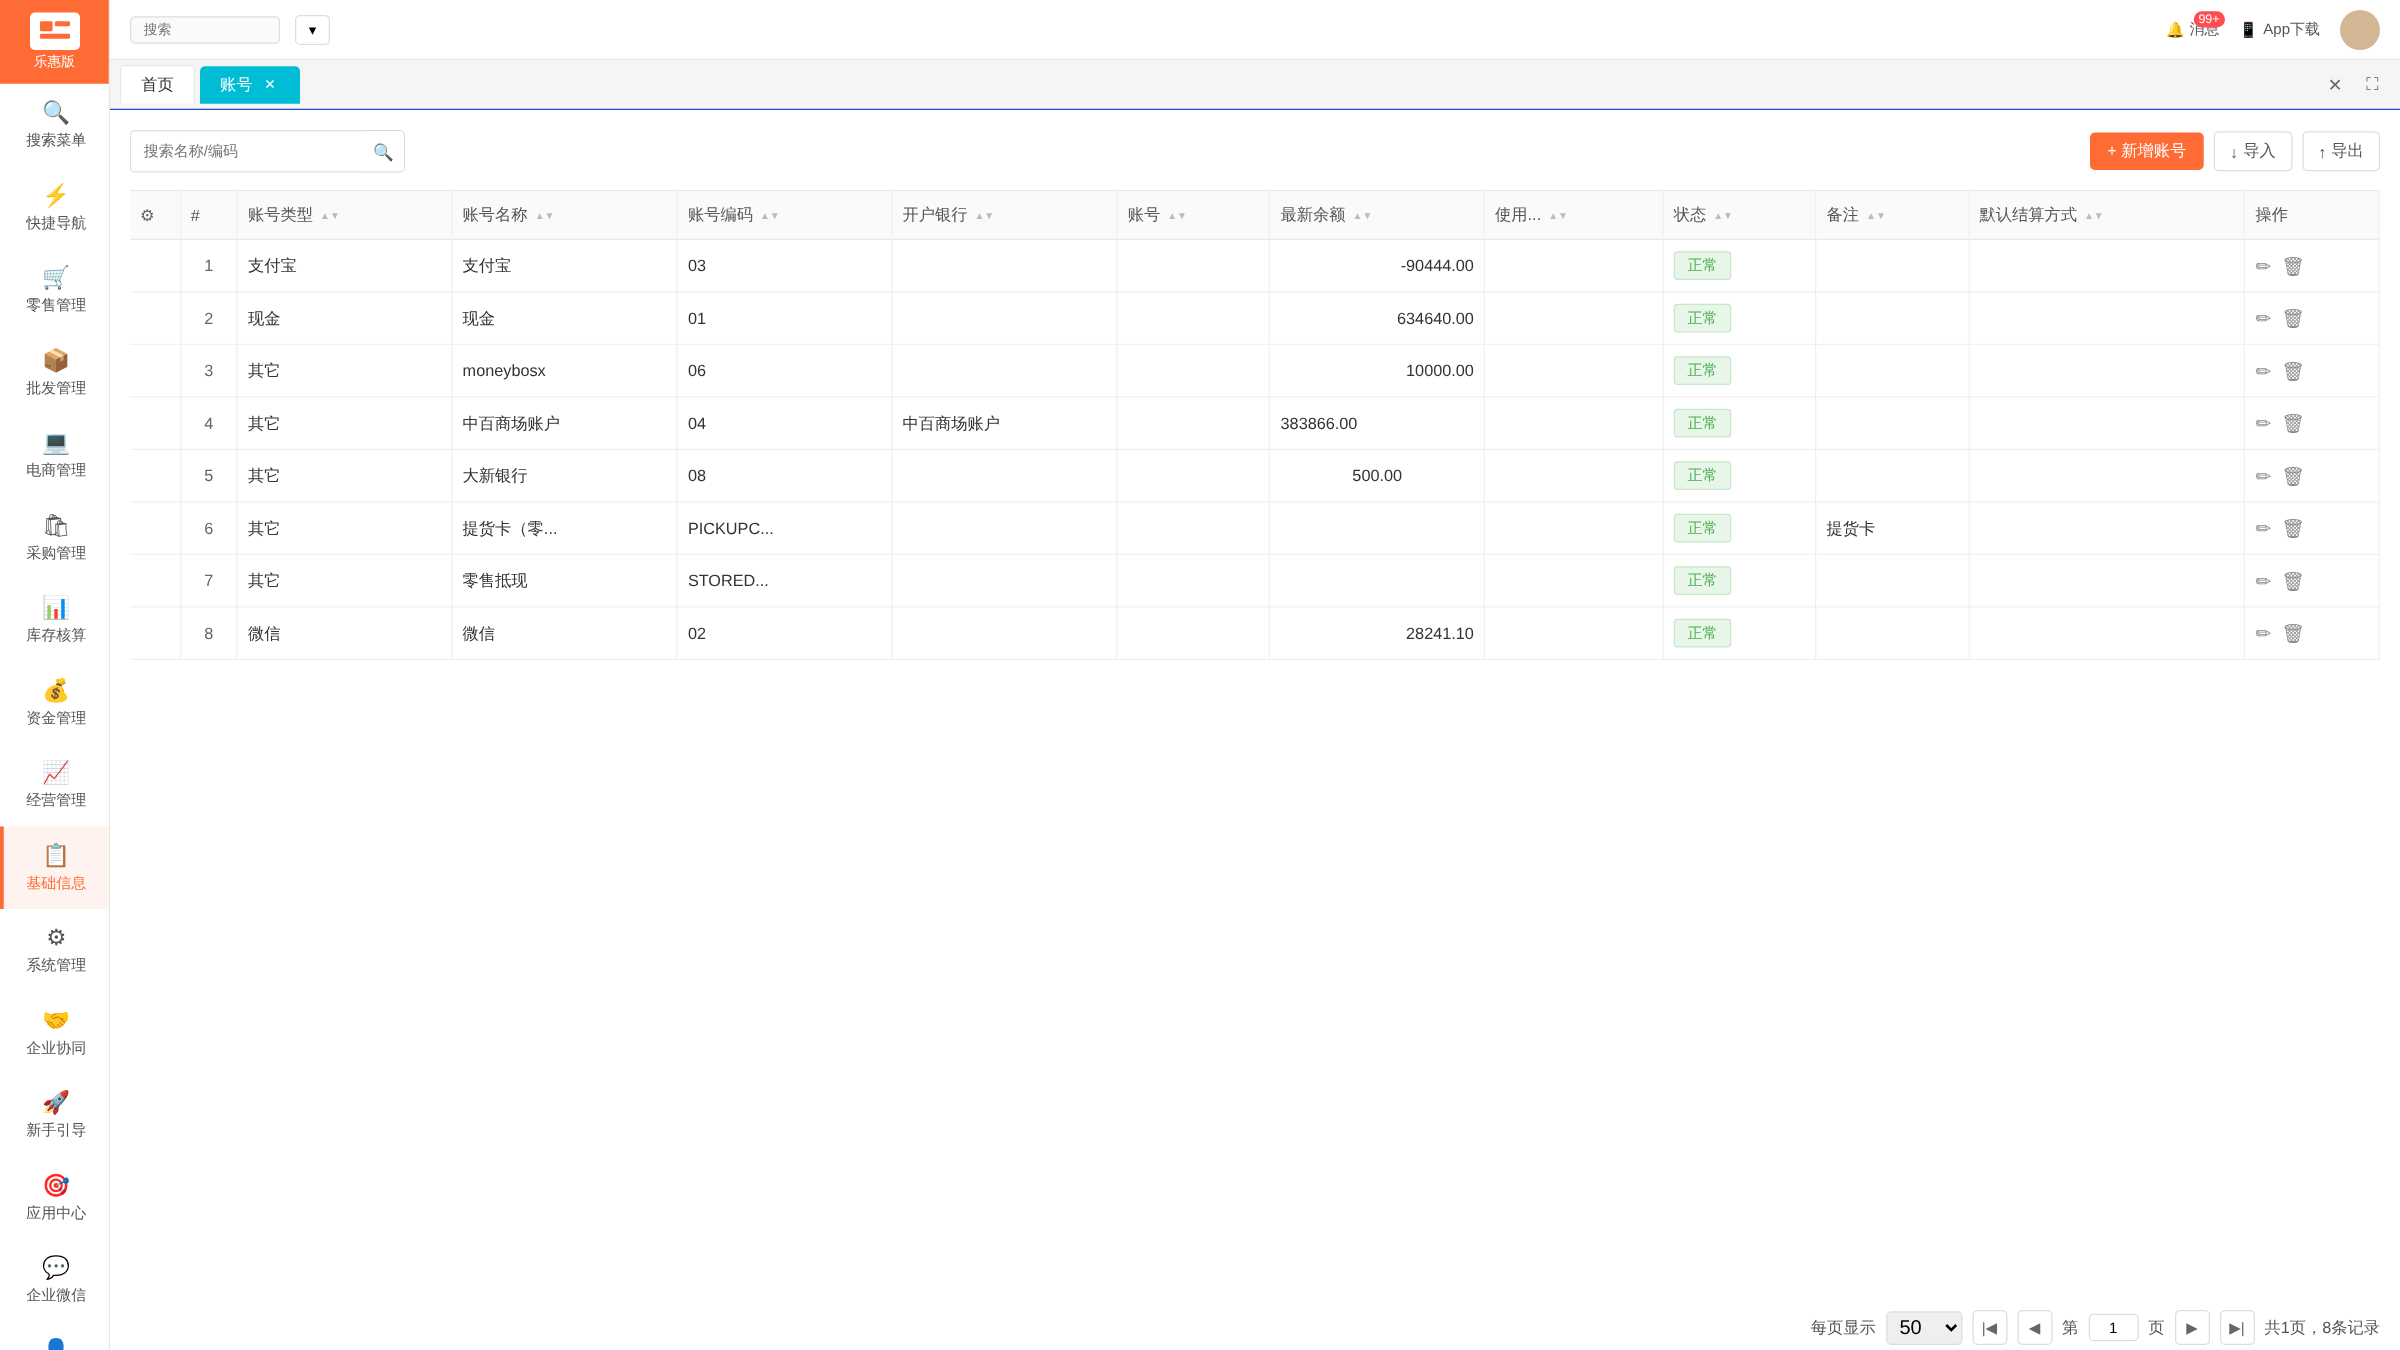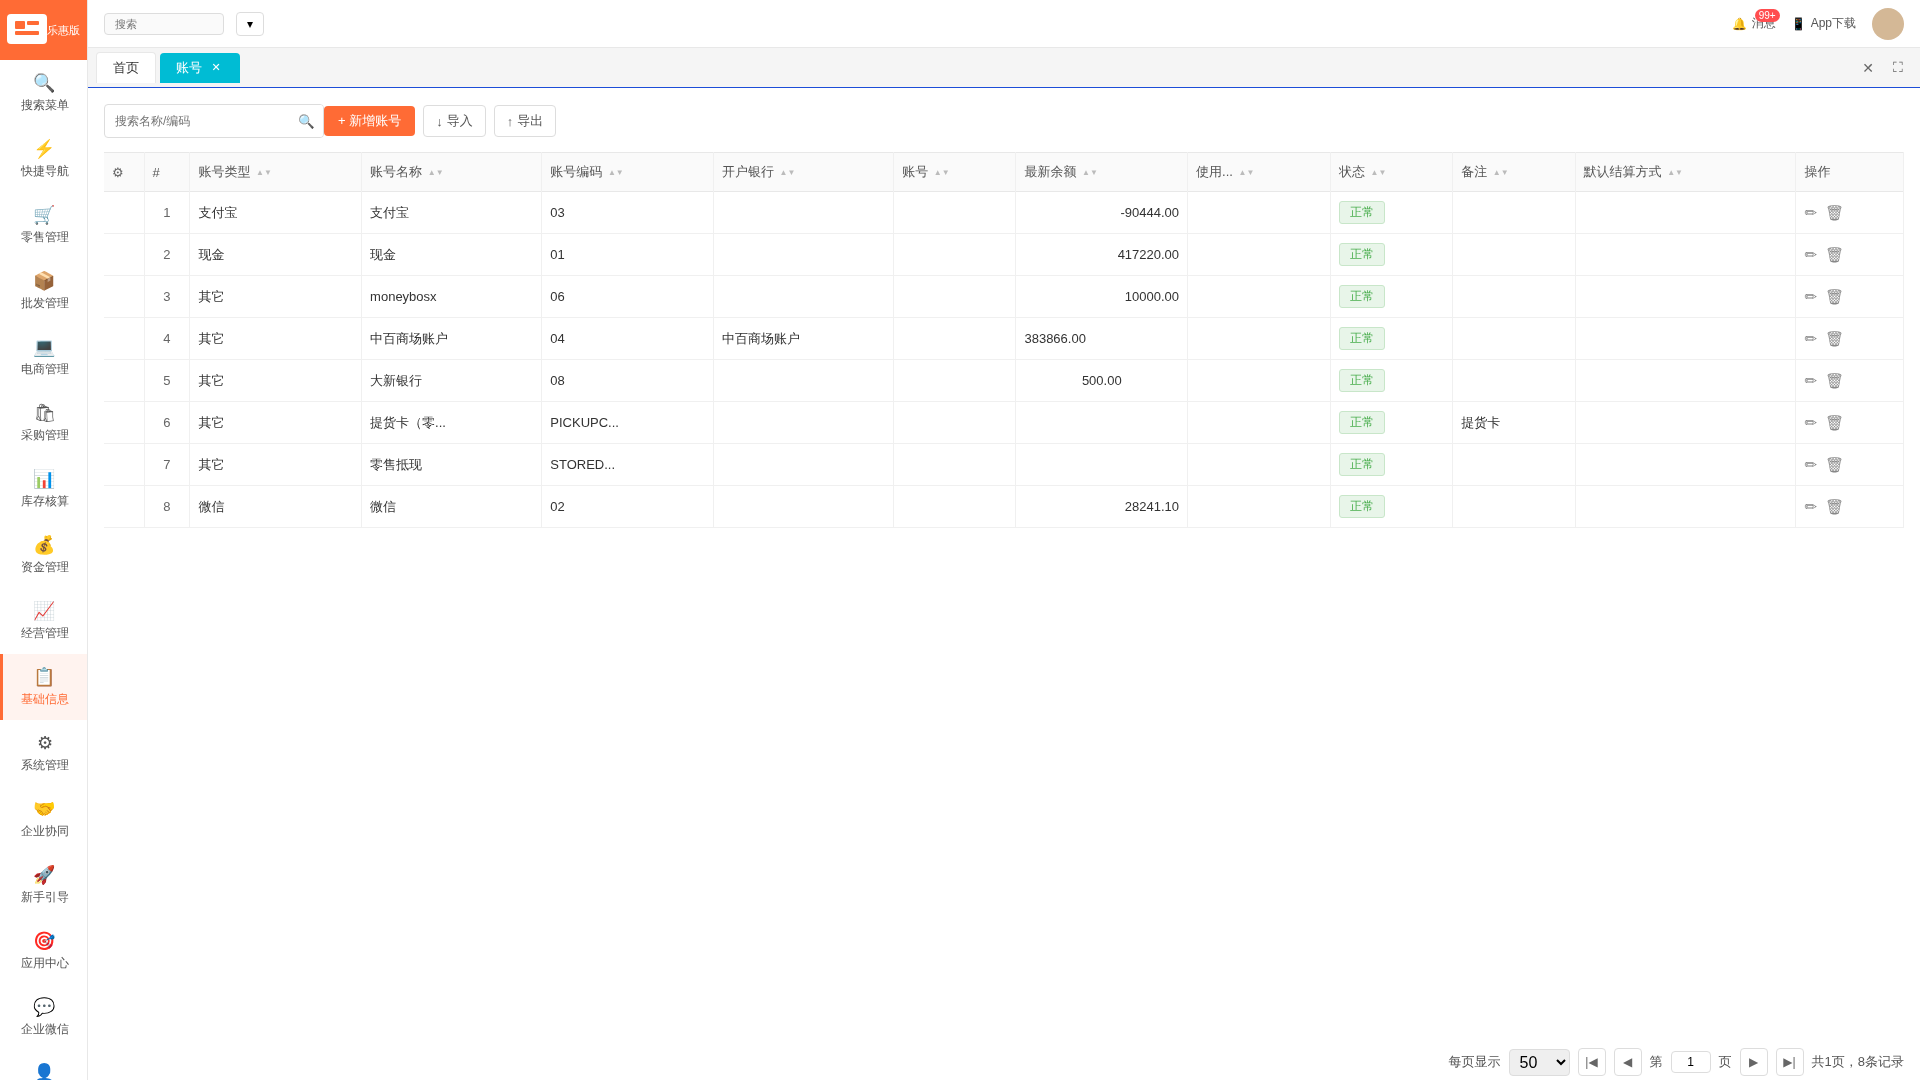--- a/index.html
+++ b/index.html
@@ -13,21 +13,21 @@
       flex-direction: column;
       align-items: center;
       border-right: 1px solid #e8e8e8;
       flex-shrink: 0;
     }
     .sidebar-logo {
       width: 100%;
       background: #ff6b35;
       padding: 10px 0;
       display: flex;
-      flex-direction: row;
+      flex-direction: column;
       align-items: center;
       justify-content: center;
       min-height: 60px;
     }
     .sidebar-logo-icon {
       width: 40px;
       height: 30px;
       background: #fff;
       border-radius: 4px;
       display: flex;
@@ -193,21 +193,21 @@
       overflow: auto;
       background: #fff;
       padding: 16px;
       position: relative;
     }
 
     
     .toolbar {
       display: flex;
       align-items: center;
-      justify-content: flex-start;
+      justify-content: space-between;
       margin-bottom: 14px;
     }
     .search-input-wrap {
       display: flex;
       align-items: center;
       border: 1px solid #ddd;
       border-radius: 4px;
       overflow: hidden;
       width: 220px;
     }
@@ -541,21 +541,21 @@
       </td>
     </tr>
             <tr>
       <td class="num-col"></td>
       <td class="num-col">2</td>
       <td>现金</td>
       <td>现金</td>
       <td>01</td>
       <td></td>
       <td></td>
-      <td style="text-align:right">417220.00</td>
+      <td style="text-align:right">634640.00</td>
       <td></td>
       <td><span class="status-badge">正常</span></td>
       <td></td>
       <td></td>
       <td>
         <div class="action-btns">
           <button class="action-btn" title="编辑">✏</button>
           <button class="action-btn" title="删除">🗑</button>
         </div>
       </td>

